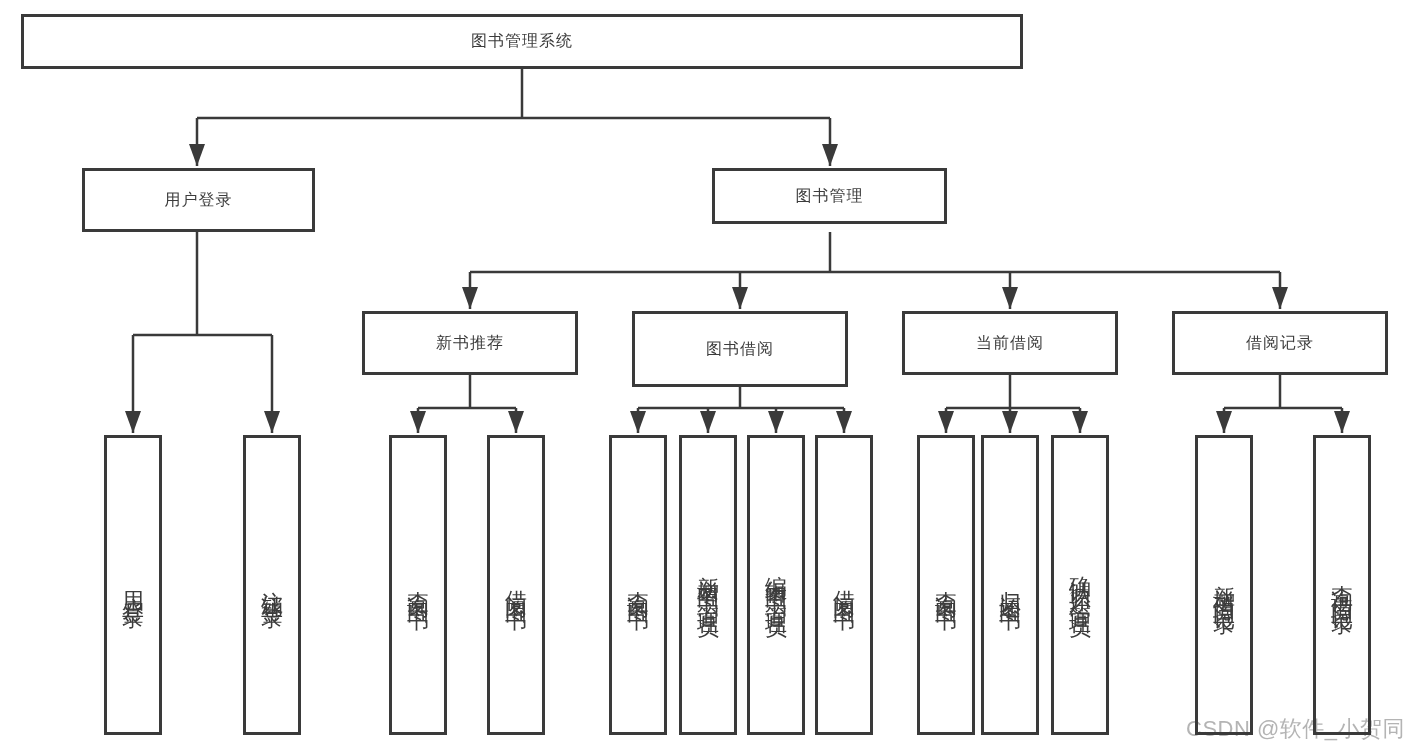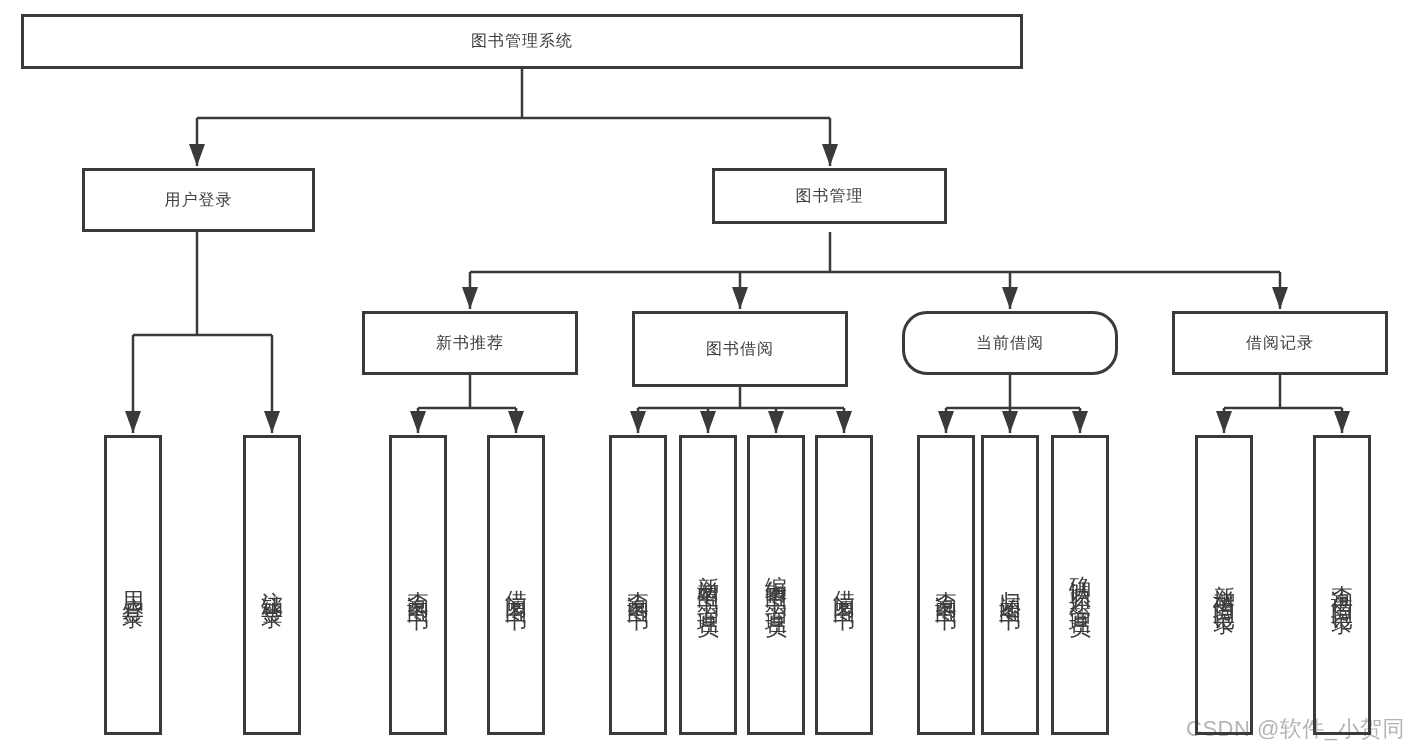--- a/index.html
+++ b/index.html
@@ -92,21 +92,21 @@
   <div class="node hnode" style="left:712px;top:168px;width:235px;height:56px;">
     <span>图书管理</span>
   </div>
 
   <div class="node hnode" style="left:362px;top:311px;width:216px;height:64px;">
     <span>新书推荐</span>
   </div>
   <div class="node hnode" style="left:632px;top:311px;width:216px;height:76px;">
     <span>图书借阅</span>
   </div>
-  <div class="node hnode" style="left:902px;top:311px;width:216px;height:64px;border-radius:25px;">
+  <div class="node hnode" style="left:902px;top:311px;width:216px;height:64px;">
     <span>当前借阅</span>
   </div>
   <div class="node hnode" style="left:1172px;top:311px;width:216px;height:64px;">
     <span>借阅记录</span>
   </div>
 
   <div class="node vnode" style="left:104px;">
     <span>用户登录</span>
   </div>
   <div class="node vnode" style="left:243px;">

